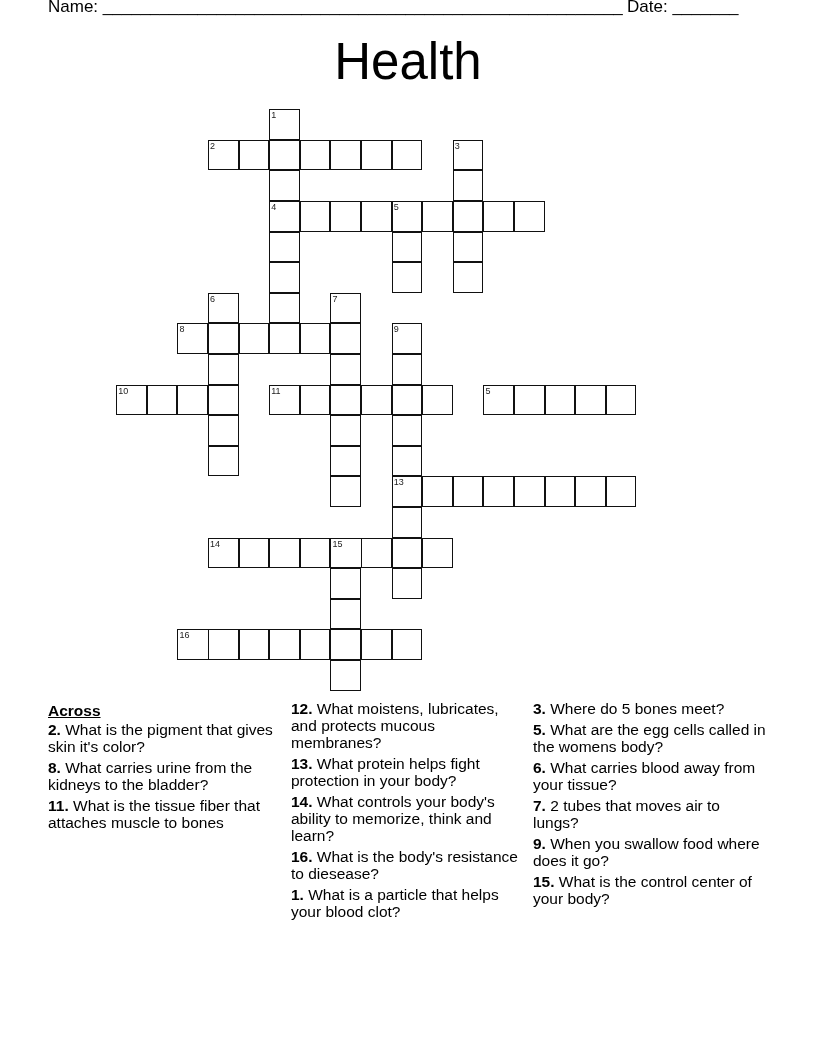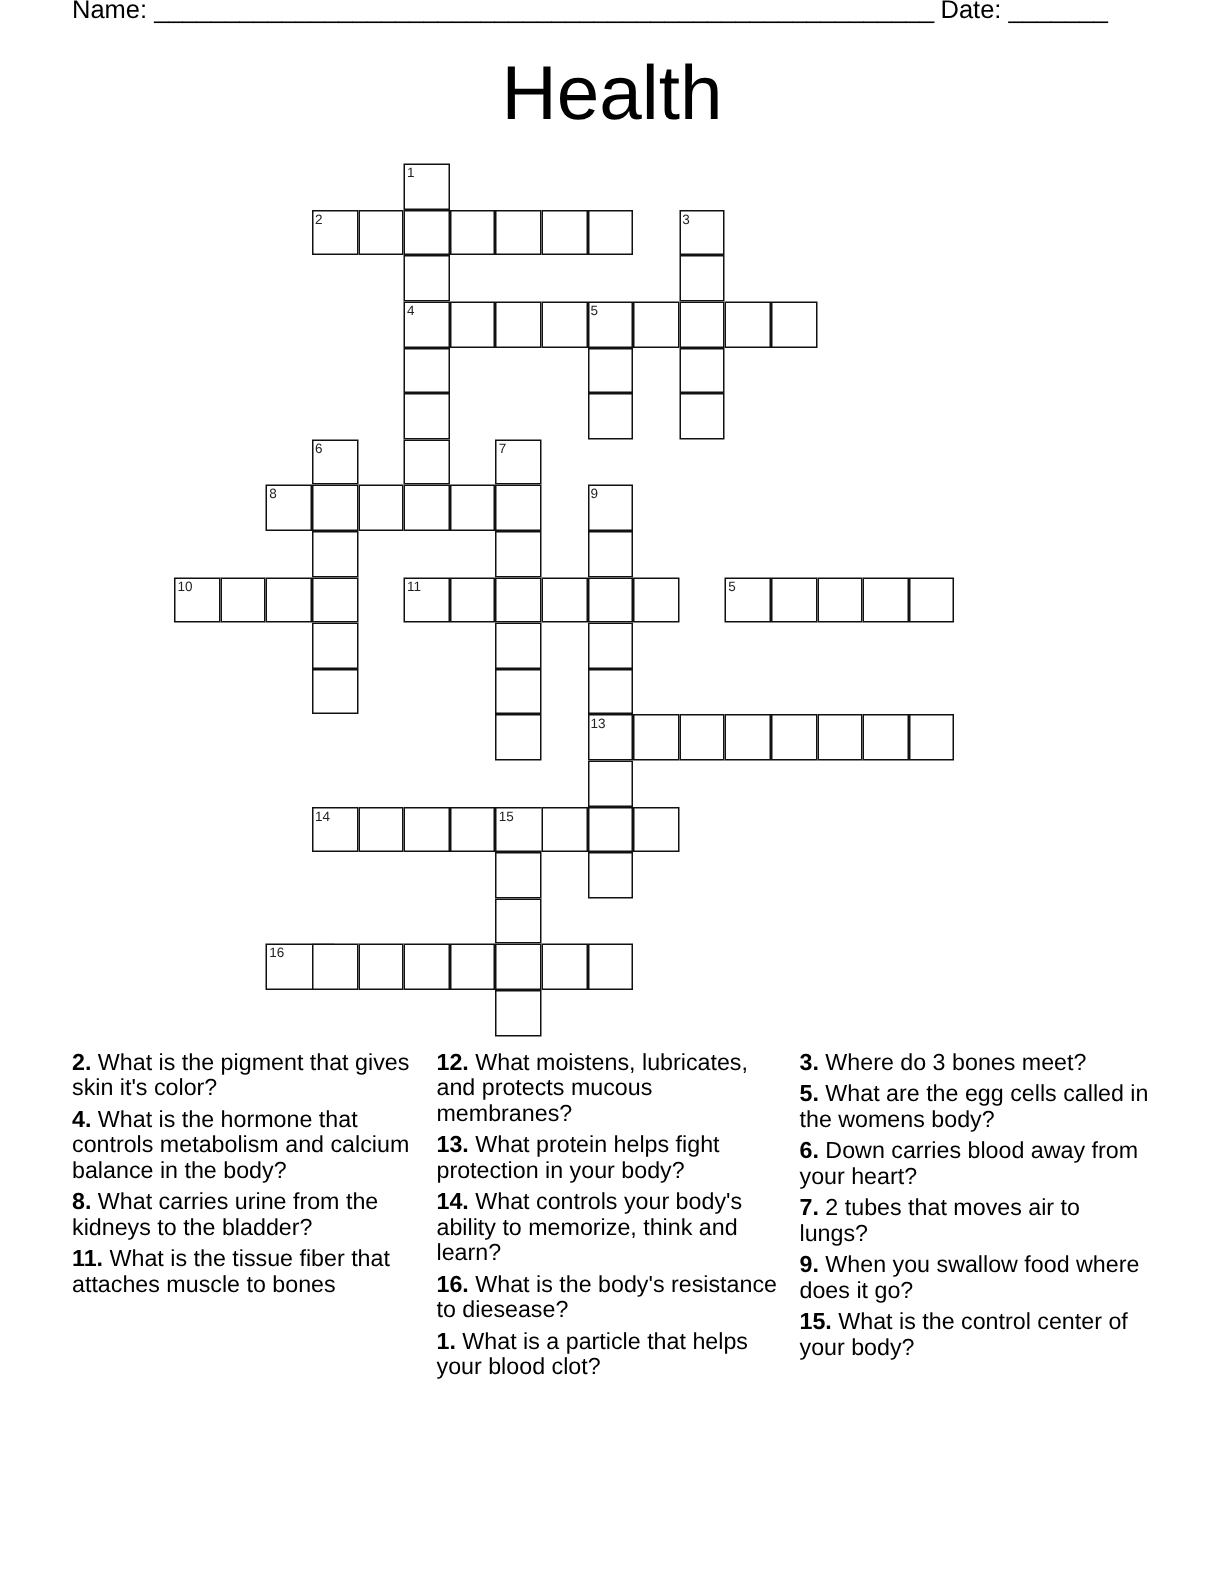--- a/index.html
+++ b/index.html
@@ -155,34 +155,34 @@
     </div>
     <div class="cell" style="left: 91.8px; top: 520.2px;"></div>
     <div class="cell" style="left: 122.4px; top: 520.2px;"></div>
     <div class="cell" style="left: 153px; top: 520.2px;"></div>
     <div class="cell" style="left: 183.6px; top: 520.2px;"></div>
     <div class="cell" style="left: 244.8px; top: 520.2px;"></div>
     <div class="cell" style="left: 275.4px; top: 520.2px;"></div>
   </div>
 
 <div class="clues col1">
+  <div class="section-head">Across</div>
   <div class="clue"><b>2.</b><span> What is the pigment that gives skin it's color?</span></div>
-  <div class="clue"><b>4.</b><span> What is the hormone that controls metabolism and calcium balance in the body?</span></div>
   <div class="clue"><b>8.</b><span> What carries urine from the kidneys to the bladder?</span></div>
   <div class="clue"><b>11.</b><span> What is the tissue fiber that attaches muscle to bones</span></div>
 </div>
 
 <div class="clues col2">
   <div class="clue"><b>12.</b><span> What moistens, lubricates, and protects mucous membranes?</span></div>
   <div class="clue"><b>13.</b><span> What protein helps fight protection in your body?</span></div>
   <div class="clue"><b>14.</b><span> What controls your body's ability to memorize, think and learn?</span></div>
   <div class="clue"><b>16.</b><span> What is the body's resistance to diesease?</span></div>
   <div class="clue"><b>1.</b><span> What is a particle that helps your blood clot?</span></div>
 </div>
 
 <div class="clues col3">
-  <div class="clue"><b>3.</b><span> Where do 3 bones meet?</span></div>
+  <div class="clue"><b>3.</b><span> Where do 5 bones meet?</span></div>
   <div class="clue"><b>5.</b><span> What are the egg cells called in the womens body?</span></div>
-  <div class="clue"><b>6.</b><span> Down carries blood away from your heart?</span></div>
+  <div class="clue"><b>6.</b><span> What carries blood away from your tissue?</span></div>
   <div class="clue"><b>7.</b><span> 2 tubes that moves air to lungs?</span></div>
   <div class="clue"><b>9.</b><span> When you swallow food where does it go?</span></div>
   <div class="clue"><b>15.</b><span> What is the control center of your body?</span></div>
 </div>
 
 </body></html>

